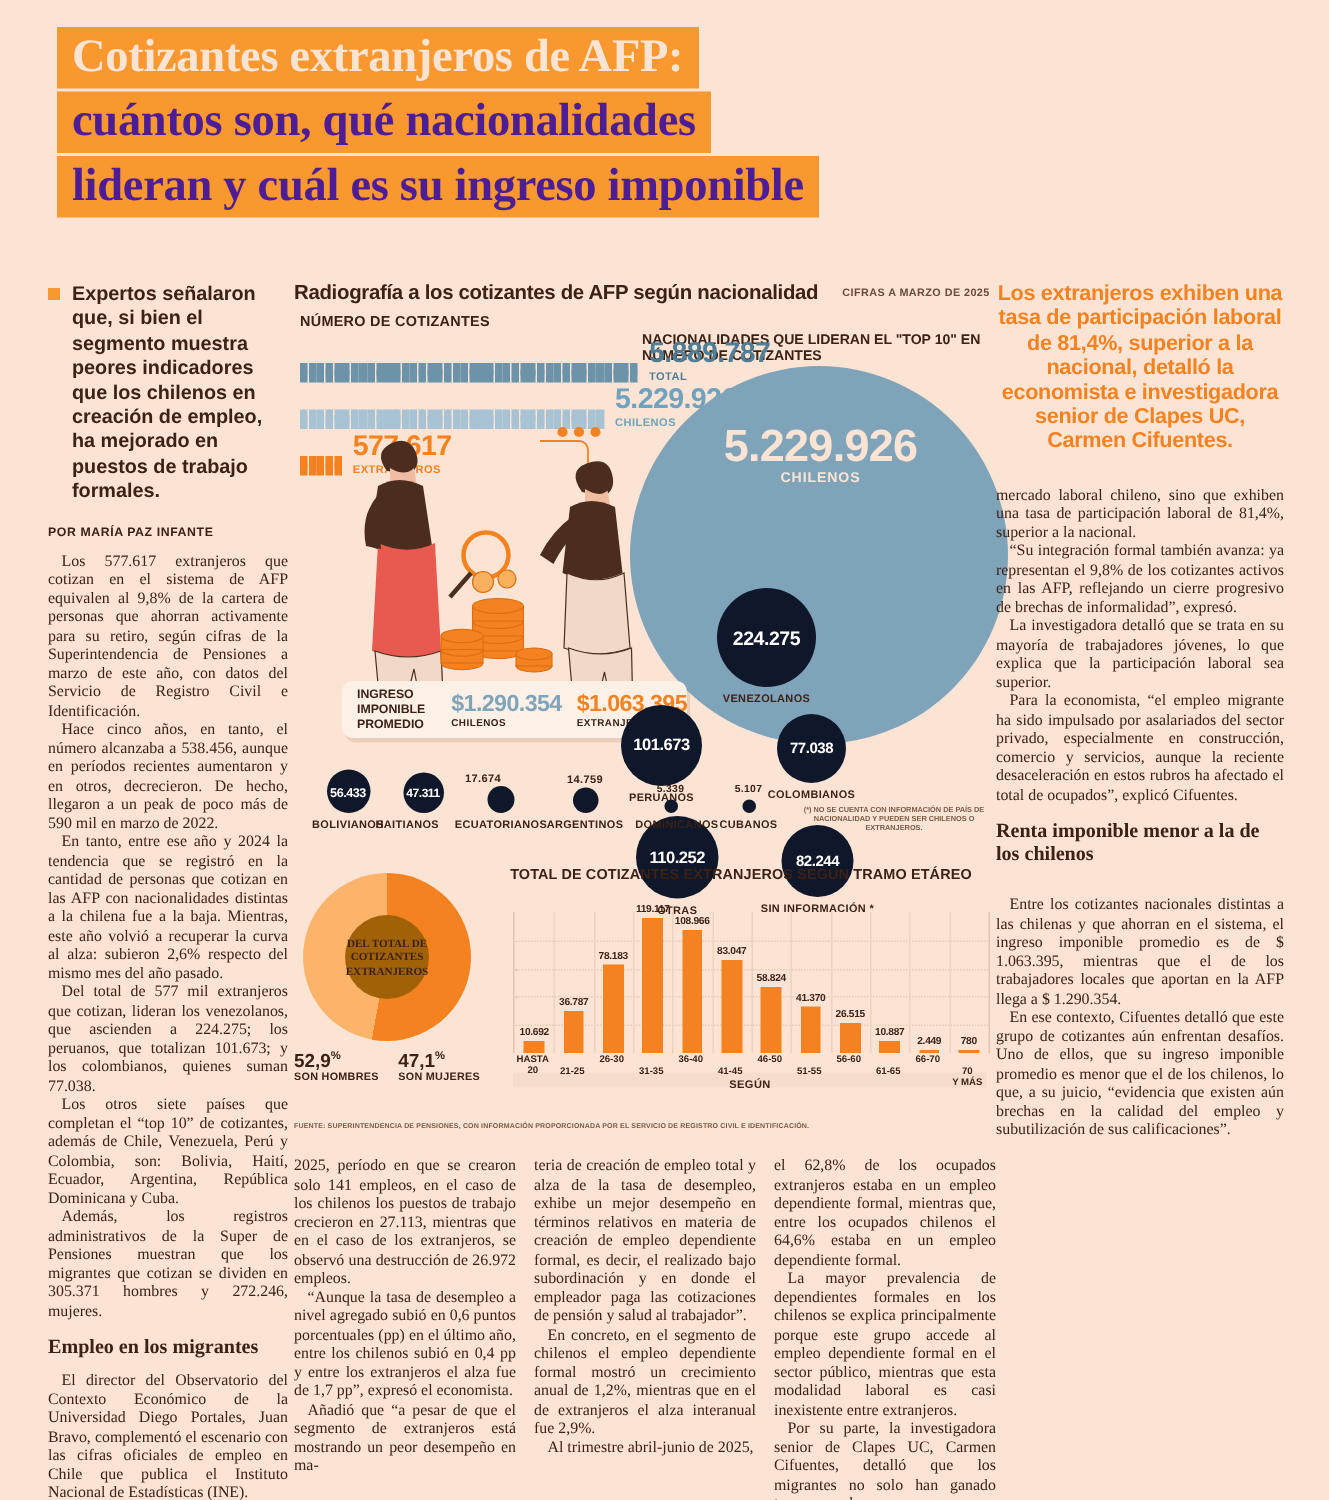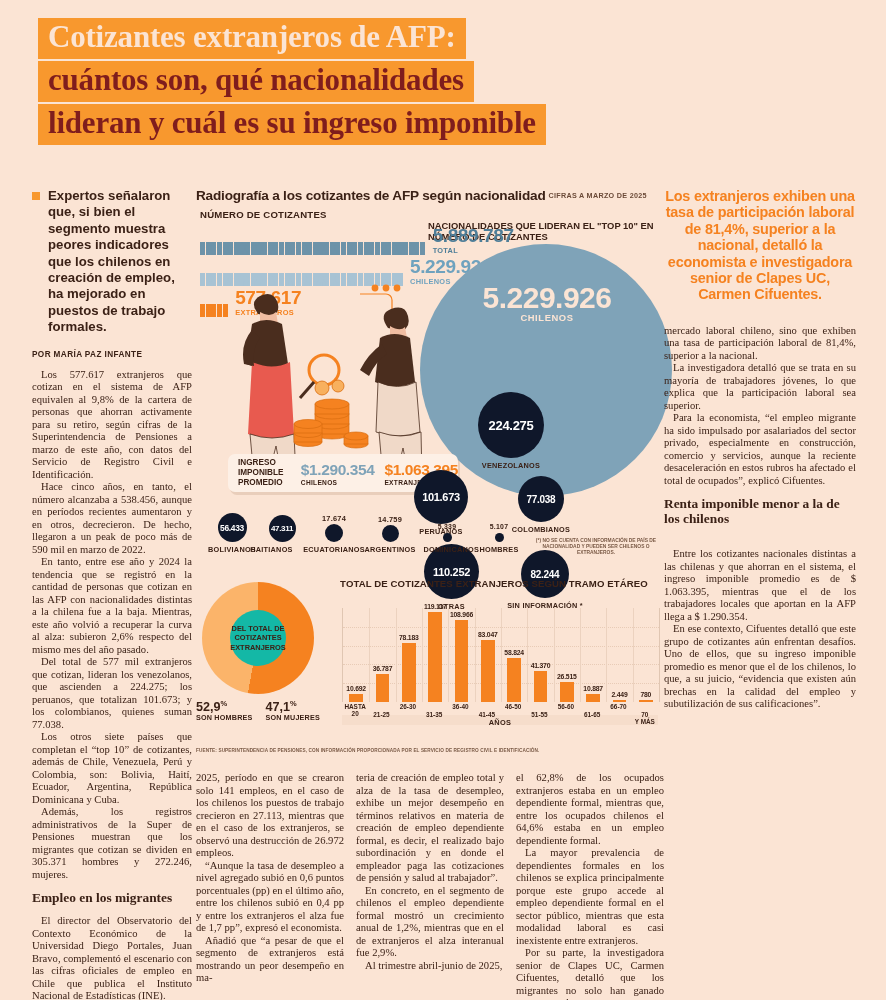--- a/index.html
+++ b/index.html
@@ -9,41 +9,41 @@
     font-family:"Liberation Sans",sans-serif;
     color:#4a2d1e;
   }
   .page{position:relative;width:886px;height:1000px;}
 
   
   .headline{position:absolute;left:38px;top:18px;width:810px;}
   .hl-line{display:table;background:#f8982e;padding:1px 10px 4px 10px;margin-bottom:2px;
            font-family:"Liberation Serif",serif;font-weight:700;letter-spacing:-0.2px;}
   .hl1{font-size:31px;line-height:36px;color:#fbe4d4;}
-  .hl2,.hl3{font-size:31px;line-height:36px;color:#7f1d1d;}
+  .hl2,.hl3{font-size:31px;line-height:36px;color:#4c1d95;}
 
   
   .left-col{position:absolute;left:32px;top:188px;width:160px;}
   .lede{font-size:13.2px;line-height:16.4px;font-weight:600;color:#3b2116;
         position:relative;padding-left:16px;}
   .lede .sq{position:absolute;left:0;top:4px;width:8px;height:8px;background:#f8982e;}
   .byline{margin-top:14px;font-size:8.2px;font-weight:700;letter-spacing:.4px;color:#3b2116;}
   .body-serif{font-family:"Liberation Serif",serif;font-size:10.6px;line-height:12.5px;
               text-align:justify;color:#3b2116;}
   .body-serif p{margin:0;text-indent:9px;}
   .left-col .body-serif{margin-top:10px;}
   .subhead{font-family:"Liberation Serif",serif;font-weight:700;font-size:13.4px;
            line-height:15px;margin:9px 0 2px;color:#3b2116;}
 
   
   .info{position:absolute;left:196px;top:186px;width:470px;height:580px;}
   .info-title{font-size:13.6px;font-weight:700;color:#3b2116;letter-spacing:-0.2px;
               display:inline-block;vertical-align:baseline;}
   .info-sub{font-size:7.2px;font-weight:700;letter-spacing:.3px;color:#6b4a38;
-            display:inline-block;margin-left:3px;vertical-align:2px;}
+            display:inline-block;margin-left:16px;vertical-align:2px;}
 
   .sec-label{font-size:9.6px;font-weight:700;letter-spacing:.2px;color:#3b2116;}
 
   
   .picto-block{position:absolute;left:4px;top:41px;width:250px;}
   .picto-row{display:flex;align-items:flex-end;margin-bottom:1px;}
   .fig{width:5.1px;height:13px;margin-right:0.55px;flex:0 0 auto;position:relative;}
   .fig i{position:absolute;left:1.45px;top:0;width:2.2px;height:2.2px;border-radius:50%;
          background:inherit;}
   .fig b{position:absolute;left:0;top:2.7px;width:5.1px;height:10.3px;background:inherit;
@@ -97,21 +97,21 @@
   .orange{color:#f58220;}
 
   .note{position:absolute;left:330px;top:352px;width:140px;font-size:4.9px;
         line-height:6px;font-weight:700;text-align:center;color:#7a5a46;}
 
   
   .donut-wrap{position:absolute;left:6px;top:396px;width:112px;height:112px;}
   .donut{width:112px;height:112px;border-radius:50%;
          background:conic-gradient(#f58220 0 52.9%, #fbb46a 52.9% 100%);}
   .donut-hole{position:absolute;left:28px;top:28px;width:56px;height:56px;border-radius:50%;
-              background:#14b8a6;display:flex;align-items:center;justify-content:center;}
+              background:#a16207;display:flex;align-items:center;justify-content:center;font-family:Liberation Serif, serif;}
   .donut-hole span{font-size:7.4px;font-weight:700;line-height:9.2px;text-align:center;color:#3b2116;}
   .donut-legend{position:absolute;left:0px;top:512px;width:124px;display:flex;justify-content:space-between;}
   .dl-pct{font-size:12.6px;font-weight:700;color:#3b2116;line-height:12px;}
   .dl-pct sup{font-size:7.5px;}
   .dl-cap{font-size:7.2px;font-weight:700;letter-spacing:.2px;color:#3b2116;}
 
   
   .chart{position:absolute;left:128px;top:392px;width:340px;height:150px;}
   .chart-title{position:absolute;left:0;top:0;width:340px;text-align:center;
                font-size:9.6px;font-weight:700;letter-spacing:.1px;color:#3b2116;}
@@ -614,31 +614,31 @@
         <div class="bub-cap" style="left: 206px; top: 416px; width: 99px;">OTRAS</div>
         <div class="bubble" style="left: 325px; top: 364px; width: 48px; height: 48px; font-size: 10px;">82.244</div>
         <div class="bub-cap" style="left: 303px; top: 415px; width: 92px;">SIN INFORMACIÓN *</div>
       </div>
     <div id="small-bubble-layer">
         <div class="bubble" style="left: 21.5px; top: 327px; width: 29px; height: 29px; font-size: 8.4px;">56.433</div>
         <div class="bub-cap" style="left: 4px; top: 359px; width: 64px;">BOLIVIANOS</div>
         <div class="bubble" style="left: 72.5px; top: 329px; width: 27px; height: 27px; font-size: 8px;">47.311</div>
         <div class="bub-cap" style="left: 52px; top: 359px; width: 47px;">HAITIANOS</div>
         <div class="bubble" style="left: 129px; top: 338px; width: 18px; height: 18px; font-size: 7.4px;"></div>
-        <div class="bub-cap" style="left: 112px; top: 328px; width: 52px; font-size: 7.4px; color: rgb(59, 33, 22);">17.674</div>
+        <div class="bub-cap" style="left: 100px; top: 328px; width: 52px; font-size: 7.4px; color: rgb(59, 33, 22);">17.674</div>
         <div class="bub-cap" style="left: 106px; top: 359px; width: 64px;">ECUATORIANOS</div>
         <div class="bubble" style="left: 185.5px; top: 339px; width: 17px; height: 17px; font-size: 7.4px;"></div>
         <div class="bub-cap" style="left: 168px; top: 329px; width: 52px; font-size: 7.4px; color: rgb(59, 33, 22);">14.759</div>
         <div class="bub-cap" style="left: 162px; top: 359px; width: 64px;">ARGENTINOS</div>
         <div class="bubble" style="left: 246.5px; top: 347px; width: 9px; height: 9px; font-size: 6.9px;"></div>
         <div class="bub-cap" style="left: 225px; top: 337px; width: 52px; font-size: 6.9px; color: rgb(59, 33, 22);">5.339</div>
         <div class="bub-cap" style="left: 219px; top: 359px; width: 64px; text-align: right;">DOMINICANOS</div>
         <div class="bubble" style="left: 298.5px; top: 347px; width: 9px; height: 9px; font-size: 6.9px;"></div>
         <div class="bub-cap" style="left: 277px; top: 337px; width: 52px; font-size: 6.9px; color: rgb(59, 33, 22);">5.107</div>
-        <div class="bub-cap" style="left: 271px; top: 359px; width: 64px;">HOMBRES</div>
+        <div class="bub-cap" style="left: 271px; top: 359px; width: 64px;">CUBANOS</div>
       </div>
 
     <div class="note">(*) NO SE CUENTA CON INFORMACIÓN DE PAÍS DE NACIONALIDAD Y PUEDEN SER CHILENOS O EXTRANJEROS.</div>
 
     <div class="donut-wrap">
       <div class="donut"></div>
       <div class="donut-hole">
         <span>DEL TOTAL DE COTIZANTES EXTRANJEROS</span>
       </div>
     </div>
@@ -704,30 +704,31 @@
           <div class="xtick" style="left: 74px; width: 36.3333px; top: 9px;">31-35</div>
           <div class="xtick" style="left: 100.333px; width: 36.3333px; top: 1px;">36-40</div>
           <div class="xtick" style="left: 126.667px; width: 36.3333px; top: 9px;">41-45</div>
           <div class="xtick" style="left: 153px; width: 36.3333px; top: 1px;">46-50</div>
           <div class="xtick" style="left: 179.333px; width: 36.3333px; top: 9px;">51-55</div>
           <div class="xtick" style="left: 205.667px; width: 36.3333px; top: 1px;">56-60</div>
           <div class="xtick" style="left: 232px; width: 36.3333px; top: 9px;">61-65</div>
           <div class="xtick" style="left: 258.333px; width: 36.3333px; top: 1px;">66-70</div>
           <div class="xtick" style="left: 284.667px; width: 36.3333px; top: 9px;">70<br>Y MÁS</div>
         </div>
-      <div class="xtitle">AÑOS</div>
+      <div class="xtitle">SEGÚN</div>
     </div>
 
     <div class="fuente">FUENTE: SUPERINTENDENCIA DE PENSIONES, CON INFORMACIÓN PROPORCIONADA POR EL SERVICIO DE REGISTRO CIVIL E IDENTIFICACIÓN.</div>
   </div>
 
   <div class="right-col">
     <div class="pullquote">Los extranjeros exhiben una tasa de participación laboral de 81,4%, superior a la nacional, detalló la economista e investigadora senior de Clapes UC, Carmen Cifuentes.</div>
     <div class="body-serif">
       <p style="text-indent:0">mercado laboral chileno, sino que exhiben una tasa de participación laboral de 81,4%, superior a la nacional.</p>
+      <p>“Su integración formal también avanza: ya representan el 9,8% de los cotizantes activos en las AFP, reflejando un cierre progresivo de brechas de informalidad”, expresó.</p>
       <p>La investigadora detalló que se trata en su mayoría de trabajadores jóvenes, lo que explica que la participación laboral sea superior.</p>
       <p>Para la economista, “el empleo migrante ha sido impulsado por asalariados del sector privado, especialmente en construcción, comercio y servicios, aunque la reciente desaceleración en estos rubros ha afectado el total de ocupados”, explicó Cifuentes.</p>
     </div>
     <div class="subhead">Renta imponible menor a la de los chilenos</div>
     <div class="body-serif">
       <p>Entre los cotizantes nacionales distintas a las chilenas y que ahorran en el sistema, el ingreso imponible promedio es de $ 1.063.395, mientras que el de los trabajadores locales que aportan en la AFP llega a $ 1.290.354.</p>
       <p>En ese contexto, Cifuentes detalló que este grupo de cotizantes aún enfrentan desafíos. Uno de ellos, que su ingreso imponible promedio es menor que el de los chilenos, lo que, a su juicio, “evidencia que existen aún brechas en la calidad del empleo y subutilización de sus calificaciones”.</p>
     </div>
   </div>
 

